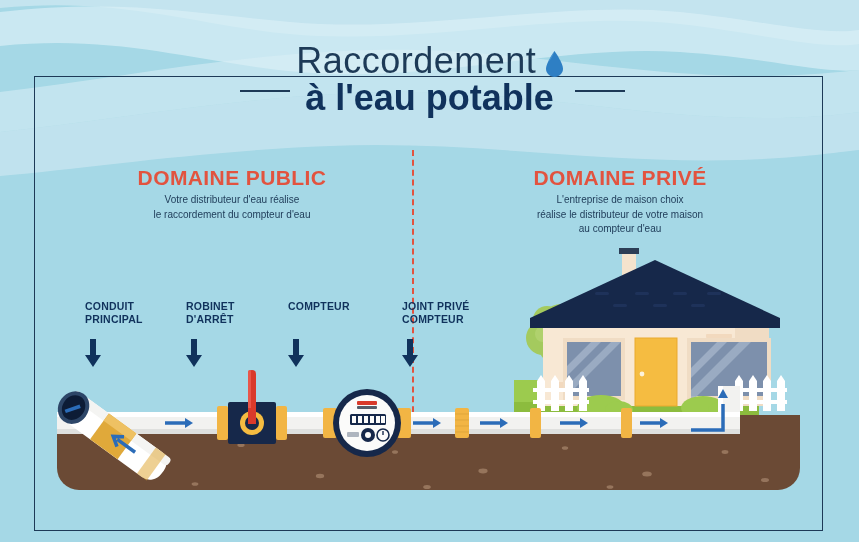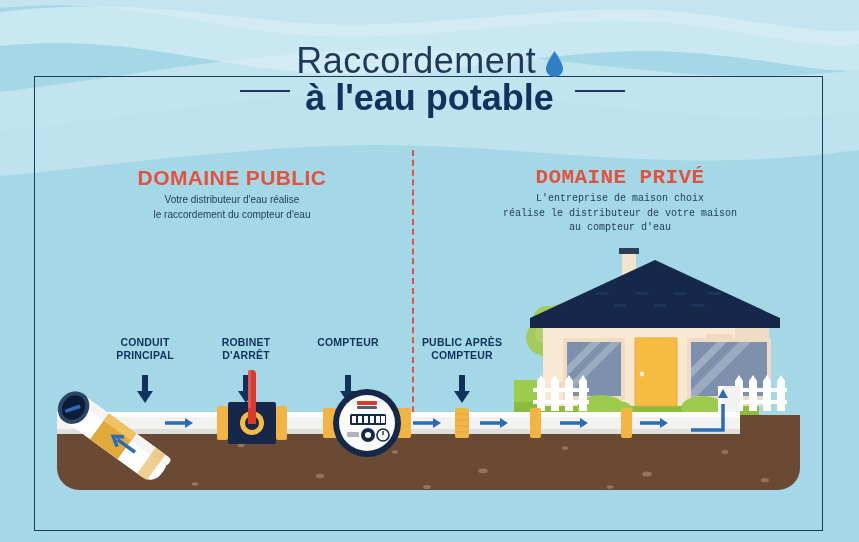--- a/index.html
+++ b/index.html
@@ -75,21 +75,21 @@
     margin-top: -2px;
     letter-spacing: 0px;
   }
   
   .domain {
     position: absolute;
     text-align: center;
     width: 320px;
   }
   .domain.public { left: 72px; top: 166px; }
-  .domain.prive  { left: 460px; top: 166px; font-family: Liberation Mono, monospace; }
+  .domain.prive  { left: 460px; top: 166px; }
   .domain-title {
     font-size: 21px;
     font-weight: bold;
     color: #e2533f;
     letter-spacing: 0.4px;
     margin-bottom: 3px;
   }
   .domain-desc {
     font-size: 10px;
     color: #1d3a57;
@@ -100,23 +100,21 @@
     position: absolute;
     left: 412px;
     top: 150px;
     width: 0;
     height: 272px;
     border-left: 2.5px dashed #e2533f;
   }
   
   .part {
     position: absolute;
-    text-align: center;
     width: 120px;
-    margin-top: 36px;
   }
   .part-label {
     font-size: 10.5px;
     font-weight: bold;
     color: #10325c;
     line-height: 1.25;
     letter-spacing: 0.2px;
   }
   .part-arrow {
     margin: 13px auto 0;
@@ -208,21 +206,21 @@
       <div>COMPTEUR</div>
       <div></div>
     </div>
     <svg class="part-arrow" viewBox="0 0 16 28" style="margin-top:26px;">
       <path d="M5 0 h6 v16 h5 L8 28 L0 16 h5 Z" fill="#10325c"></path>
     </svg>
   </div>
 
   <div class="part p-joint">
     <div class="part-label">
-      <div>PUBLIC APRÈS</div>
+      <div>JOINT PRIVÉ</div>
       <div>COMPTEUR</div>
     </div>
     <svg class="part-arrow" viewBox="0 0 16 28">
       <path d="M5 0 h6 v16 h5 L8 28 L0 16 h5 Z" fill="#10325c"></path>
     </svg>
   </div>
 
   <svg class="scene" viewBox="0 0 787 255">
 
     <path d="M22 175 H765 a0 0 0 0 1 0 0 V228 a22 22 0 0 1 -22 22 H44 a22 22 0 0 1 -22 -22 Z" fill="#6b4a35"></path>

